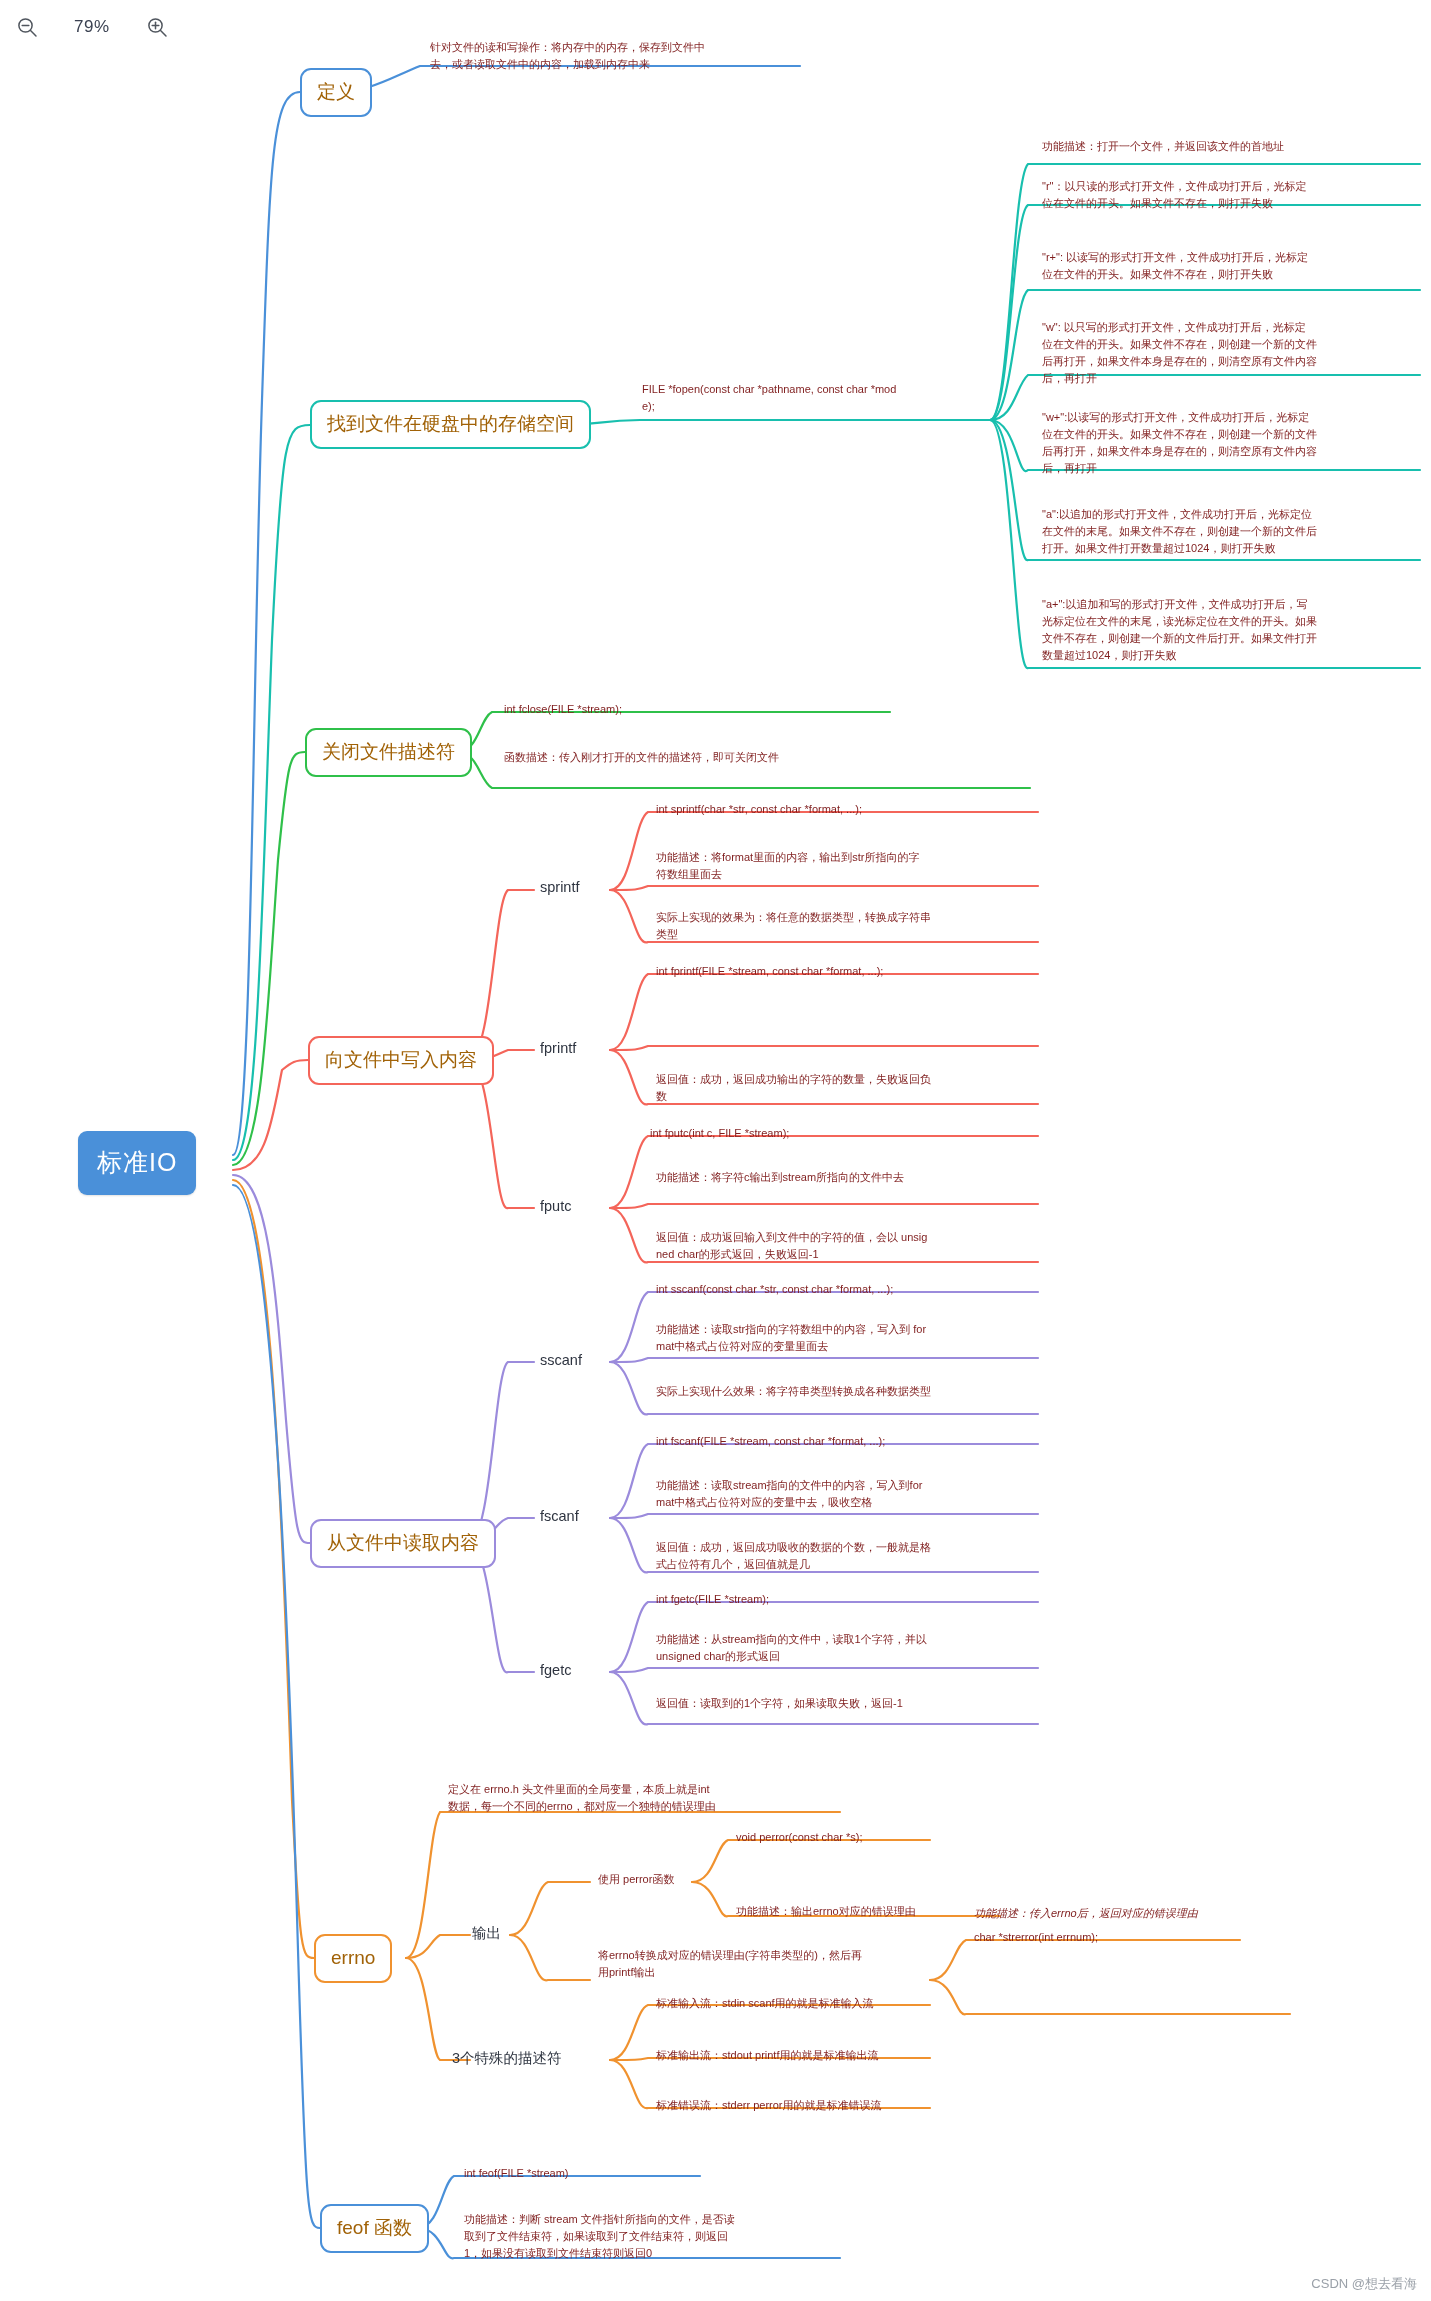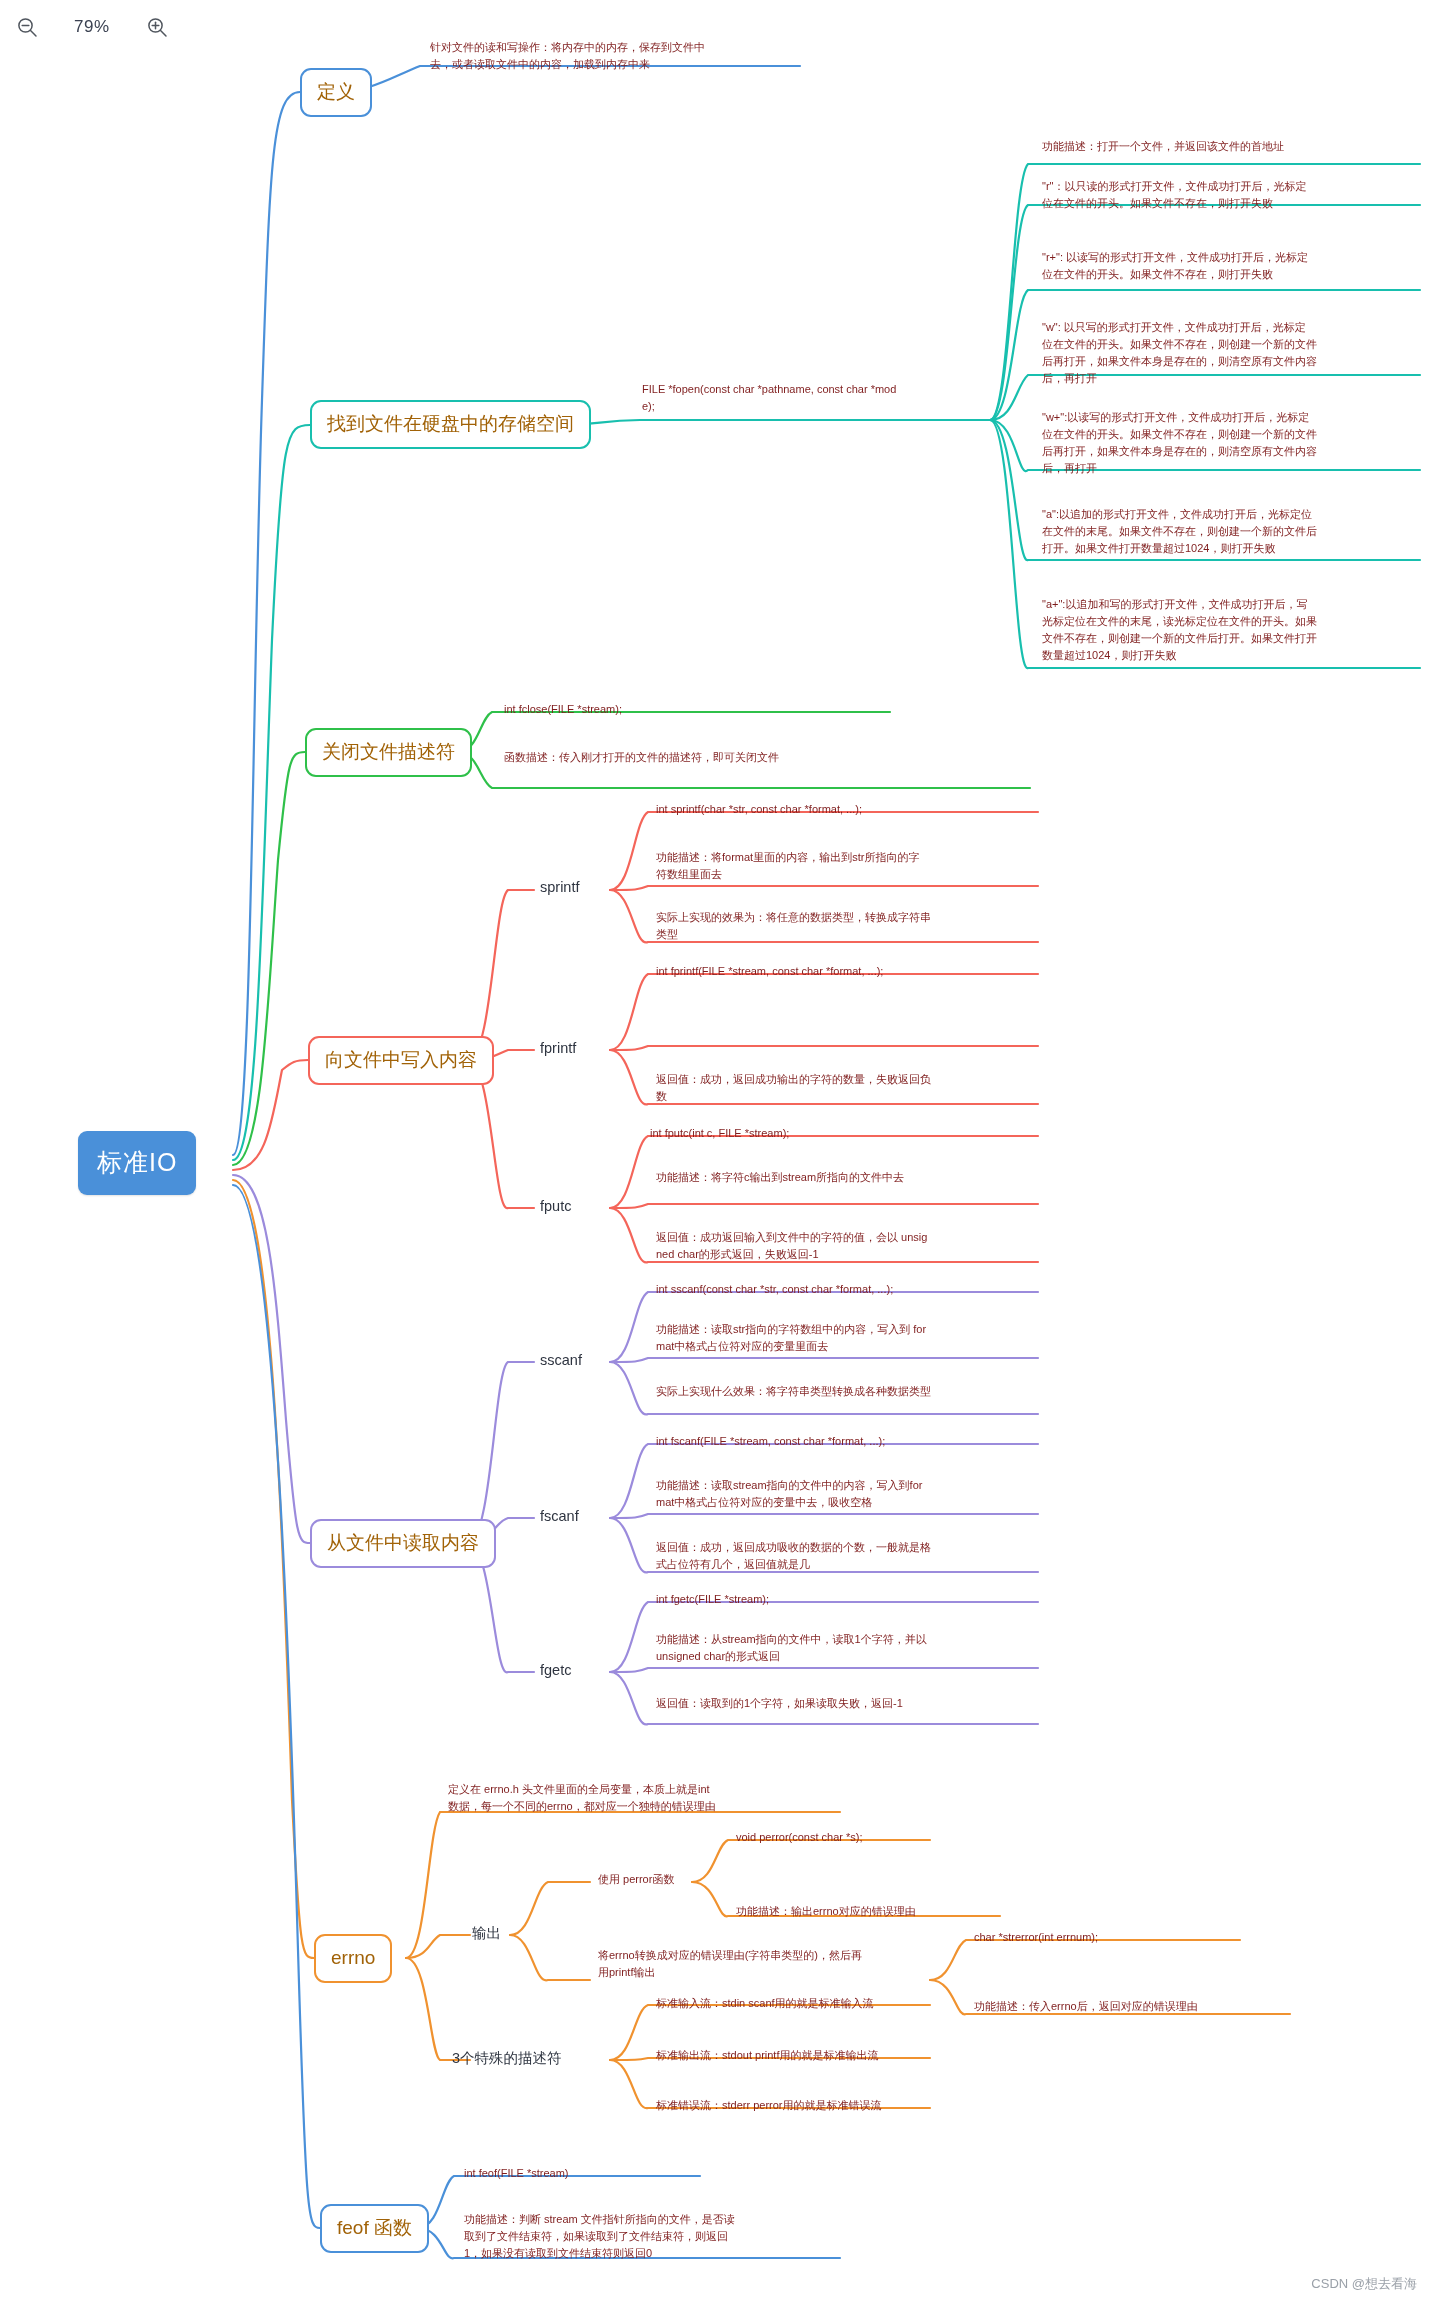--- a/index.html
+++ b/index.html
@@ -292,21 +292,21 @@
   <div class="node leaf" style="left:446px; top:1780px; width:400px;">定义在 errno.h 头文件里面的全局变量，本质上就是int
 数据，每一个不同的errno，都对应一个独特的错误理由</div>
 
   <div class="node mid" style="left:472px; top:1923px;">输出</div>
   <div class="node leaf" style="left:596px; top:1870px; width:200px;">使用 perror函数</div>
   <div class="node leaf" style="left:734px; top:1828px; width:280px;">void perror(const char *s);</div>
   <div class="node leaf" style="left:734px; top:1902px; width:320px;">功能描述：输出errno对应的错误理由</div>
   <div class="node leaf" style="left:596px; top:1946px; width:350px;">将errno转换成对应的错误理由(字符串类型的)，然后再
 用printf输出</div>
   <div class="node leaf" style="left:972px; top:1928px; width:300px;">char *strerror(int errnum);</div>
-  <div class="node leaf" style="left:972px; top:1997px; width:340px;">功能描述：传入errno后，返回对应的错误理由</div>
+  <div class="node leaf" style="left:972px; top:1904px; width:340px;font-style:italic;">功能描述：传入errno后，返回对应的错误理由</div>
 
   <div class="node mid" style="left:452px; top:2048px;">3个特殊的描述符</div>
   <div class="node leaf" style="left:654px; top:1994px; width:400px;">标准输入流：stdin scanf用的就是标准输入流</div>
   <div class="node leaf" style="left:654px; top:2046px; width:400px;">标准输出流：stdout printf用的就是标准输出流</div>
   <div class="node leaf" style="left:654px; top:2096px; width:400px;">标准错误流：stderr perror用的就是标准错误流</div>
 
   <div class="node l1 blue" style="left:320px; top:2204px;">feof 函数</div>
   <div class="node leaf" style="left:462px; top:2164px; width:300px;">int feof(FILE *stream)</div>
   <div class="node leaf" style="left:462px; top:2210px; width:400px;">功能描述：判断 stream 文件指针所指向的文件，是否读
 取到了文件结束符，如果读取到了文件结束符，则返回

